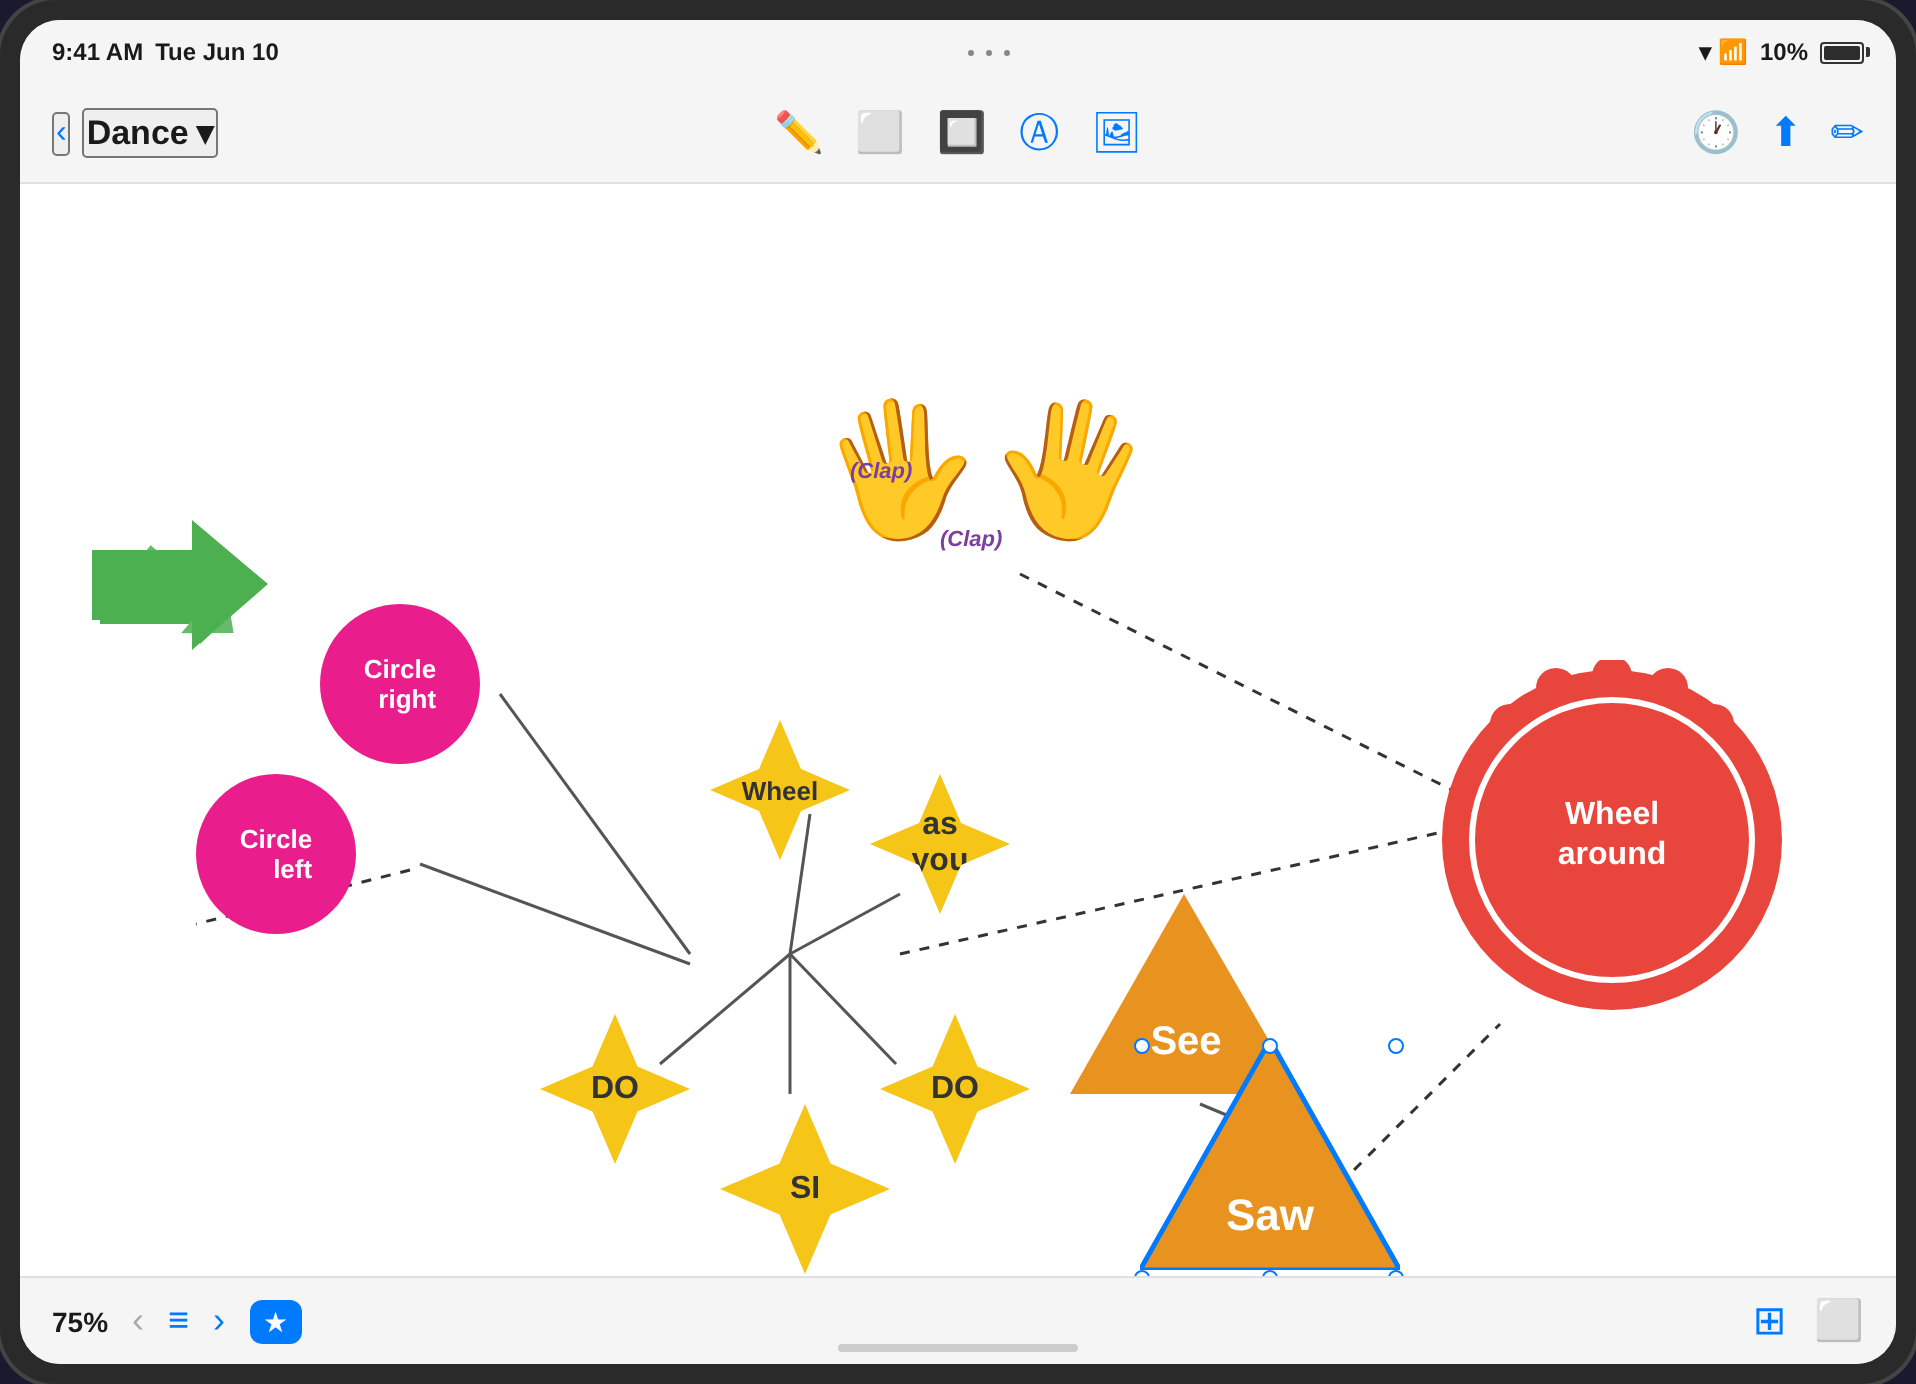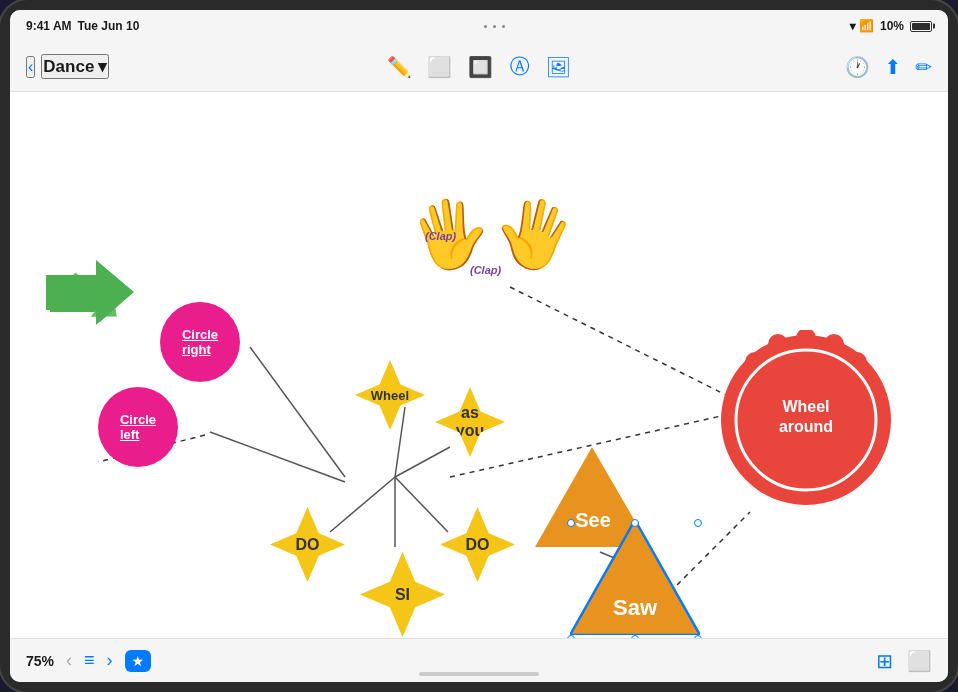--- a/index.html
+++ b/index.html
@@ -22,21 +22,21 @@
       overflow: hidden;
       box-shadow: 0 0 0 2px #444;
     }
     .ipad-screen {
       position: absolute;
       top: 10px;
       left: 10px;
       right: 10px;
       bottom: 10px;
       background: #86efac;
-      border-radius: 10px;
+      border-radius: 20px;
       overflow: hidden;
     }
     
     .status-bar {
       height: 32px;
       background: #f5f5f5;
       display: flex;
       align-items: center;
       justify-content: space-between;
       padding: 0 16px;
@@ -87,21 +87,21 @@
     .bottom-left { display: flex; align-items: center; gap: 8px; justify-content: space-between; }
     .zoom-label { font-size: 14px; font-weight: 600; color: #1a1a1a; }
     .nav-btn { color: #007AFF; font-size: 18px; cursor: pointer; padding: 4px; }
     .nav-btn-gray { color: #aaa; font-size: 18px; padding: 4px; }
     .list-icon { color: #007AFF; font-size: 18px; cursor: pointer; }
     .star-btn { background: #007AFF; color: white; border-radius: 6px; padding: 3px 7px; font-size: 14px; cursor: pointer; }
     .bottom-right { display: flex; align-items: center; gap: 14px; }
     .bottom-icon { color: #007AFF; font-size: 20px; cursor: pointer; }
 
     
-    .shape { position: absolute; display: flex; align-items: center; justify-content: center; text-align: left; text-decoration: underline; }
+    .shape { position: absolute; display: flex; align-items: center; justify-content: center; text-align: right; }
 
     
     .circle-right {
       width: 80px; height: 80px;
       background: #e91e8c;
       border-radius: 50%;
       color: white;
       font-size: 13px;
       font-weight: 600;
       top: 210px; left: 150px;

